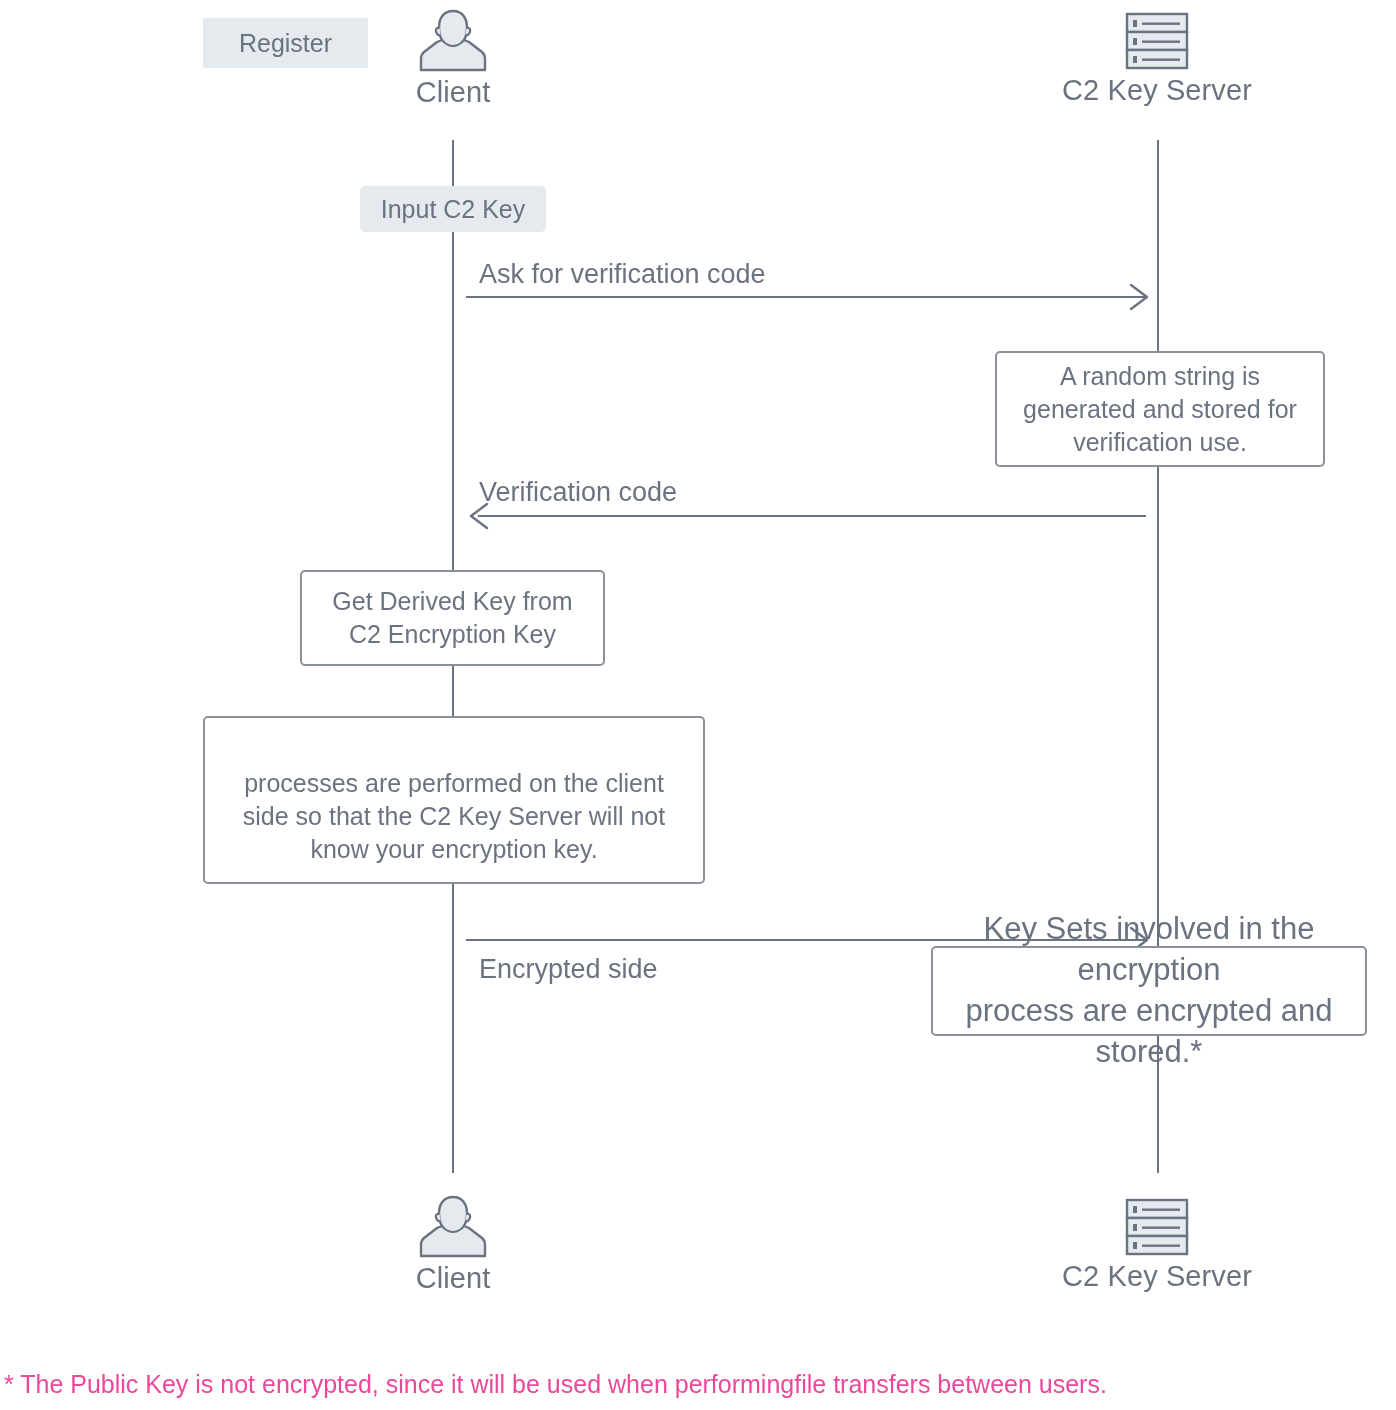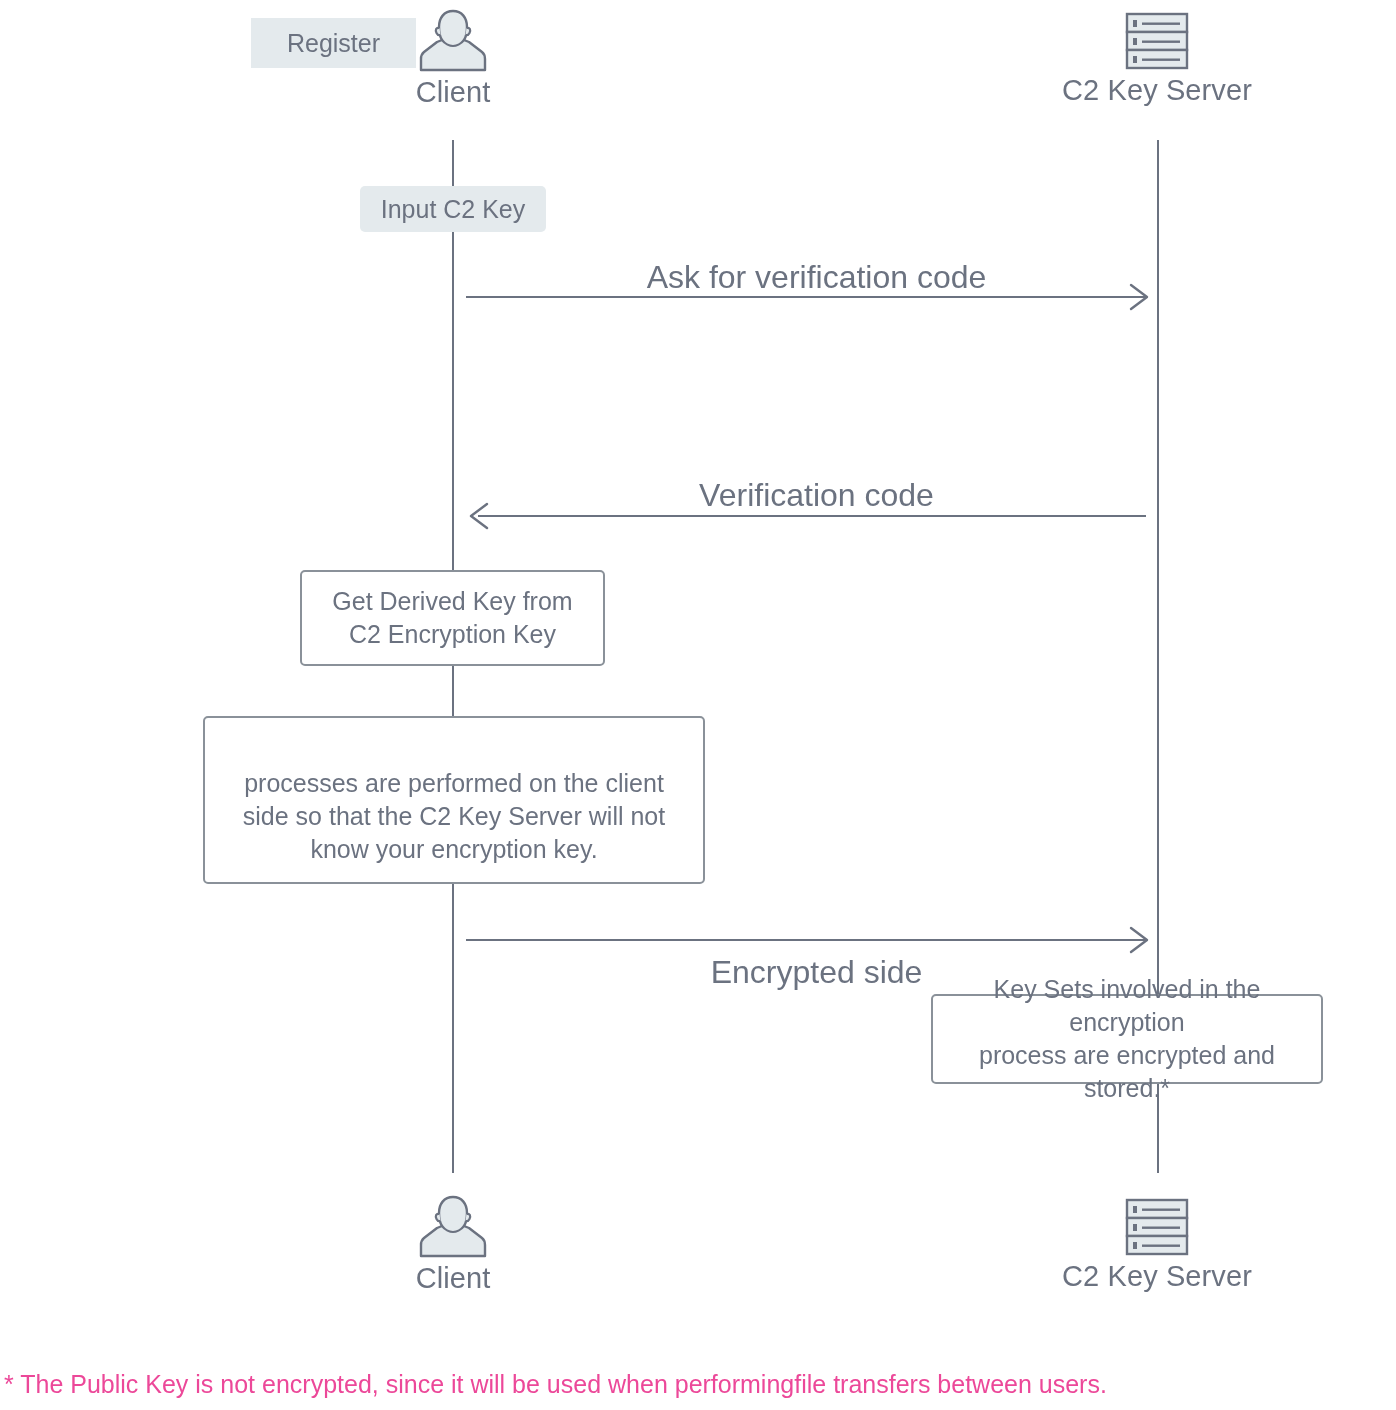--- a/index.html
+++ b/index.html
@@ -78,23 +78,23 @@
 
   
   .msg-line {
     position: absolute;
     height: 2px;
     background: #6b7280;
     z-index: 2;
   }
   .msg-label {
     position: absolute;
-    font-size: 32px;
-    color: #6b7280;
-    text-align: center;
+    font-size: 27px;
+    color: #6b7280;
+    text-align: left;
     white-space: nowrap;
     z-index: 2;
     padding-left: 25px;
   }
   .arrowhead {
     position: absolute;
     z-index: 2;
     line-height: 0;
   }
 
@@ -108,21 +108,21 @@
   }
 </style>
 </head>
 <body>
 
 <div id="diagram">
 
   <div class="lifeline" style="left:452px; top:140px; height:1033px;"></div>
   <div class="lifeline" style="left:1157px; top:140px; height:1033px;"></div>
 
-  <div class="phase-label" style="left:203px; top:18px; width:165px; height:50px;margin-left:48px;">
+  <div class="phase-label" style="left:203px; top:18px; width:165px; height:50px;">
     <span>Register</span>
   </div>
 
   <div class="actor" style="left:323px; top:8px;">
     <span class="actor-icon">
       <svg width="70" height="68" viewBox="0 0 70 68" xmlns="http://www.w3.org/2000/svg">
         <path d="M35 3 C26 3 21 10 21 19 C21 24 22 29 24 32 C21.5 33 19 34 19 34
                  L6 44 C3.5 46 3 48 3 51 L3 62 L67 62 L67 51 C67 48 66.5 46 64 44
                  L51 34 C51 34 48.5 33 46 32 C48 29 49 24 49 19 C49 10 44 3 35 3 Z" fill="#e4eaed" stroke="#6b7280" stroke-width="2.4" stroke-linejoin="round"></path>
         <path d="M21.5 20 C18 19 17 22 18.5 25 C19.5 27 21 27.5 22.5 27" fill="#e4eaed" stroke="#6b7280" stroke-width="2.2"></path>
@@ -155,20 +155,27 @@
   </div>
 
   <div class="msg-label" style="left:454px; top:259px; width:700px;">Ask for verification code</div>
   <div class="msg-line" style="left:466px; top:296px; width:680px;"></div>
   <div class="arrowhead" style="left:1126px; top:282px;">
     <svg width="26" height="30" viewBox="0 0 26 30" xmlns="http://www.w3.org/2000/svg">
       <polyline points="5,3 21,15 5,27" fill="none" stroke="#6b7280" stroke-width="2.4" stroke-linecap="round" stroke-linejoin="round"></polyline>
     </svg>
   </div>
 
+  <div class="note" style="left:995px; top:351px; width:330px; height:116px; font-size:25px;">
+    <span>
+      <span>A random string is</span><br>
+      <span>generated and stored for</span><br>
+      <span>verification use.</span>
+    </span>
+  </div>
 
   <div class="msg-label" style="left:454px; top:477px; width:700px;">Verification code</div>
   <div class="msg-line" style="left:478px; top:515px; width:668px;"></div>
   <div class="arrowhead" style="left:466px; top:501px;">
     <svg width="26" height="30" viewBox="0 0 26 30" xmlns="http://www.w3.org/2000/svg">
       <polyline points="21,3 5,15 21,27" fill="none" stroke="#6b7280" stroke-width="2.4" stroke-linecap="round" stroke-linejoin="round"></polyline>
     </svg>
   </div>
 
   <div class="note" style="left:300px; top:570px; width:305px; height:96px; font-size:25px;">
@@ -188,21 +195,21 @@
   </div>
 
   <div class="msg-line" style="left:466px; top:939px; width:680px;"></div>
   <div class="arrowhead" style="left:1126px; top:925px;">
     <svg width="26" height="30" viewBox="0 0 26 30" xmlns="http://www.w3.org/2000/svg">
       <polyline points="5,3 21,15 5,27" fill="none" stroke="#6b7280" stroke-width="2.4" stroke-linecap="round" stroke-linejoin="round"></polyline>
     </svg>
   </div>
   <div class="msg-label" style="left:454px; top:954px; width:700px;">Encrypted side</div>
 
-  <div class="note" style="left:931px; top:994px; width:392px; height:90px; font-size:25px;">
+  <div class="note" style="left:931px; top:946px; width:436px; height:90px; font-size:31px;">
     <span>
       <span>Key Sets involved in the encryption</span><br>
       <span>process are encrypted and stored.*</span>
     </span>
   </div>
 
   <div class="actor" style="left:323px; top:1194px;">
     <span class="actor-icon">
       <svg width="70" height="68" viewBox="0 0 70 68" xmlns="http://www.w3.org/2000/svg">
         <path d="M35 3 C26 3 21 10 21 19 C21 24 22 29 24 32 C21.5 33 19 34 19 34

